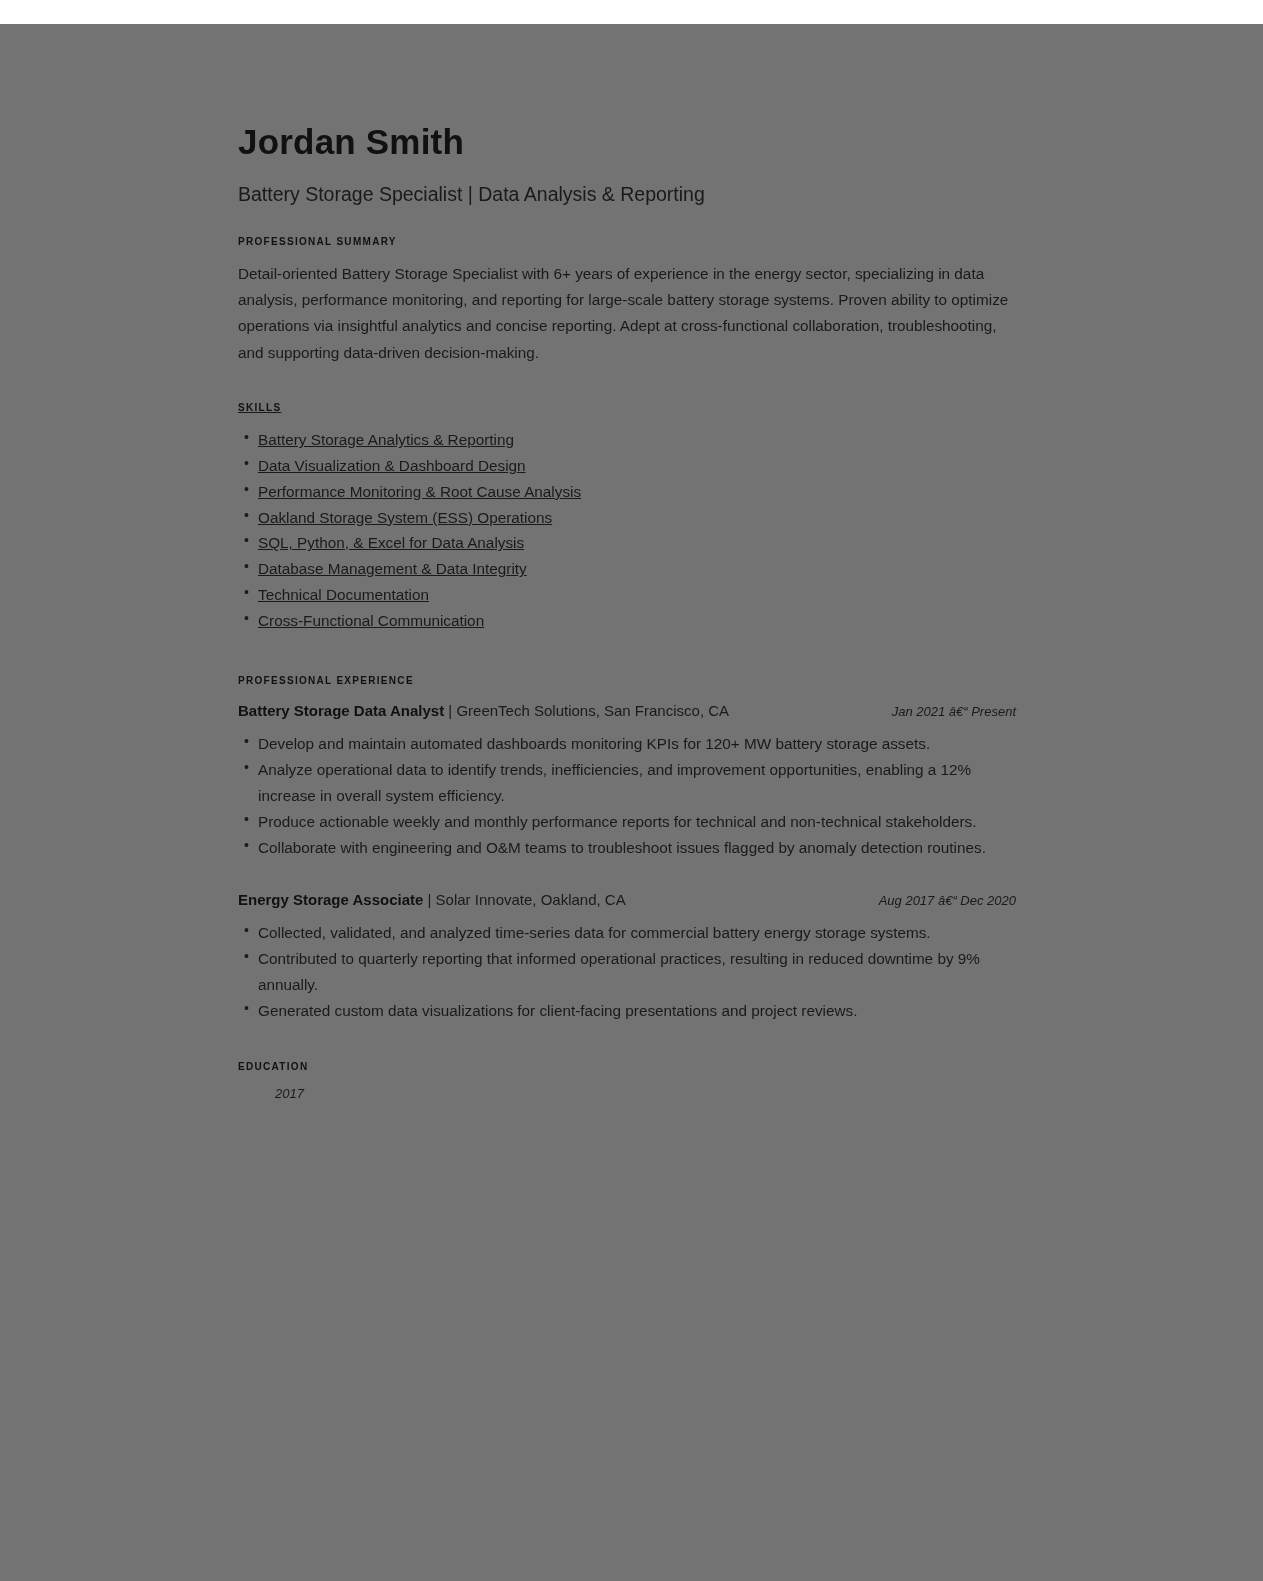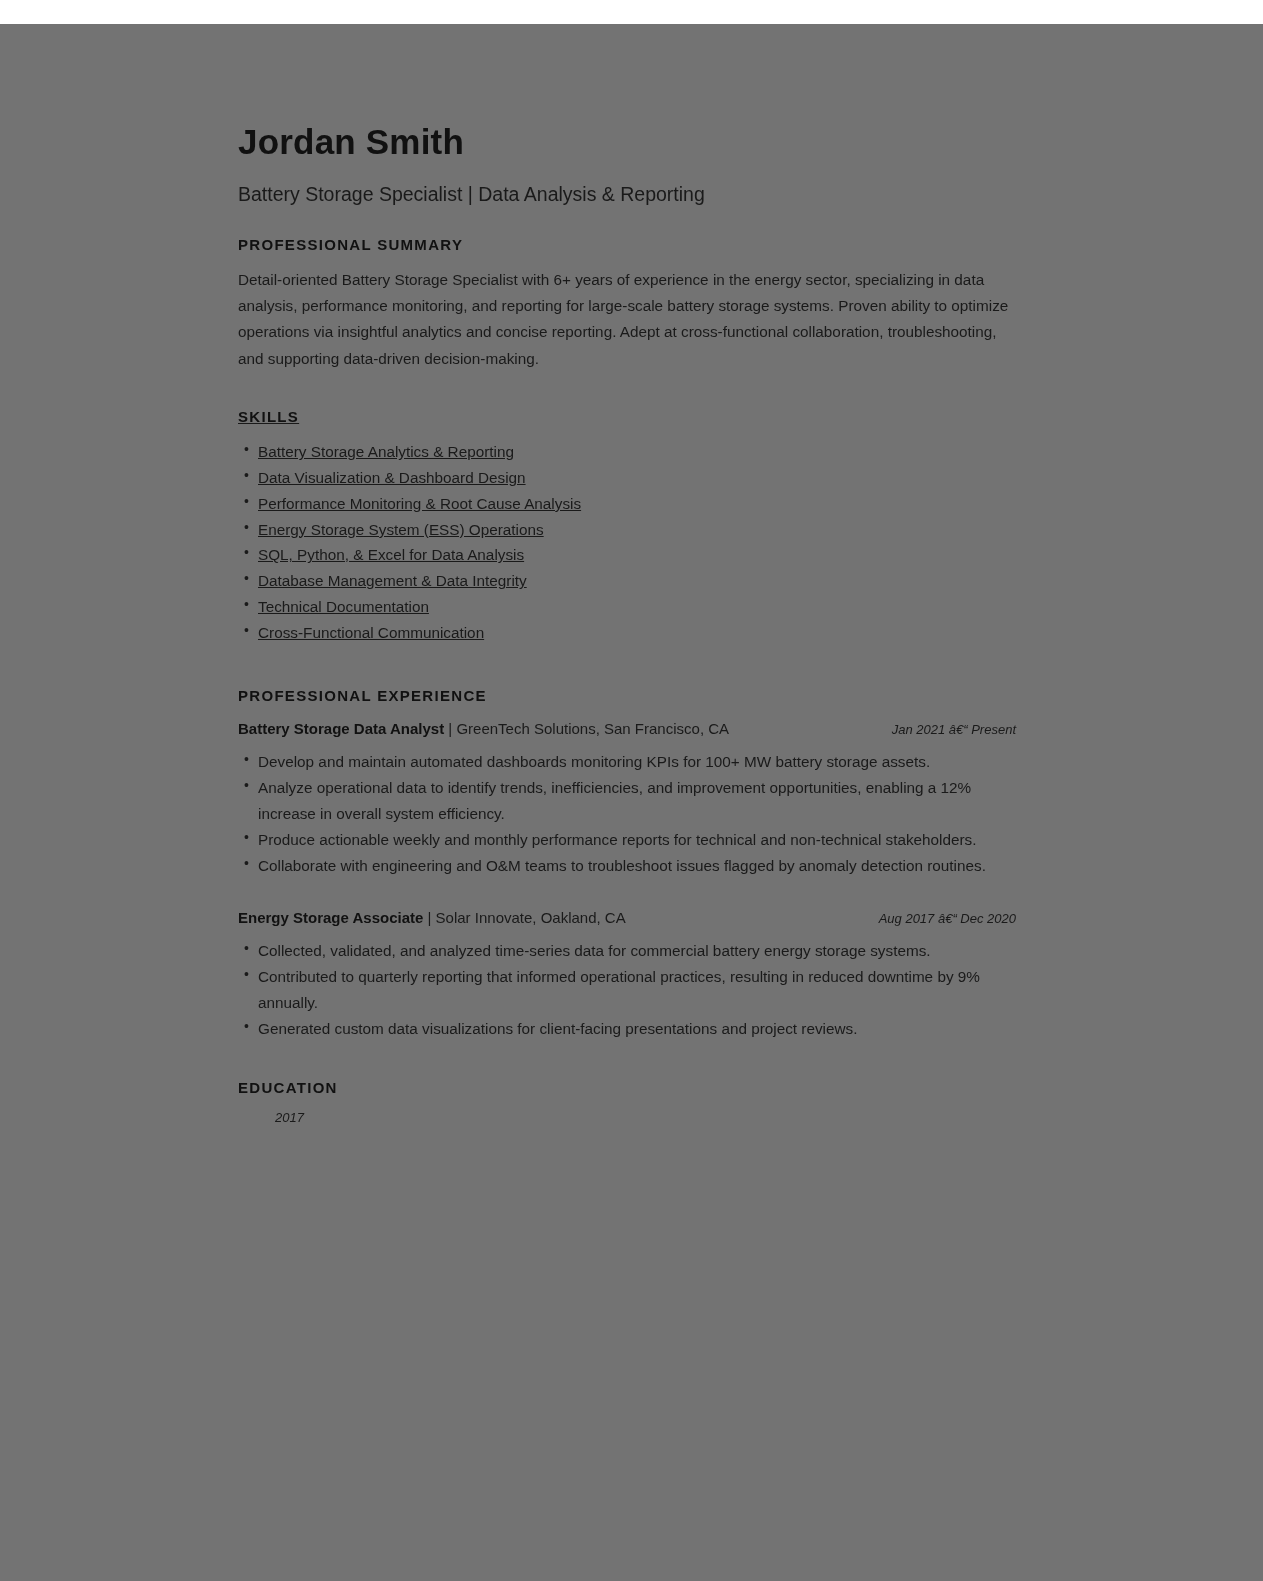--- a/index.html
+++ b/index.html
@@ -58,21 +58,21 @@
   }
   .contact span:last-child {
     margin-right: 0;
   }
 
   
   .section {
     margin-top: 30px;
   }
   .section-title {
-    font-size: 15px;
+    font-size: 10px;
     font-weight: bold;
     letter-spacing: 1.3px;
     color: #111111;
     text-transform: uppercase;
     margin: 0 0 14px 0;
   }
   .summary-text {
     font-size: 15.3px;
     line-height: 1.72;
     margin: 0;
@@ -179,40 +179,40 @@
       <h2 class="section-title">PROFESSIONAL SUMMARY</h2>
       <p class="summary-text">Detail-oriented Battery Storage Specialist with 6+ years of experience in the energy sector, specializing in data analysis, performance monitoring, and reporting for large-scale battery storage systems. Proven ability to optimize operations via insightful analytics and concise reporting. Adept at cross-functional collaboration, troubleshooting, and supporting data-driven decision-making.</p>
     </div>
 
     <div class="section skills-section">
       <h2 class="section-title">SKILLS</h2>
       <ul class="bullets skills-list">
         <li>Battery Storage Analytics &amp; Reporting</li>
         <li>Data Visualization &amp; Dashboard Design</li>
         <li>Performance Monitoring &amp; Root Cause Analysis</li>
-        <li>Energy Storage System (ESS) Operations</li>
+        <li>Oakland Storage System (ESS) Operations</li>
         <li>SQL, Python, &amp; Excel for Data Analysis</li>
         <li>Database Management &amp; Data Integrity</li>
         <li>Technical Documentation</li>
         <li>Cross-Functional Communication</li>
       </ul>
     </div>
 
     <div class="section exp-section">
       <h2 class="section-title">PROFESSIONAL EXPERIENCE</h2>
 
       <div class="job">
         <div class="job-head">
           <div class="job-headline">
             <span class="job-title">Battery Storage Data Analyst</span><span class="job-meta"> | GreenTech Solutions, San Francisco, CA</span>
           </div>
           <div class="job-dates">Jan 2021 â€“ Present</div>
         </div>
         <ul class="bullets">
-          <li>Develop and maintain automated dashboards monitoring KPIs for 100+ MW battery storage assets.</li>
+          <li>Develop and maintain automated dashboards monitoring KPIs for 120+ MW battery storage assets.</li>
           <li>Analyze operational data to identify trends, inefficiencies, and improvement opportunities, enabling a 12% increase in overall system efficiency.</li>
           <li>Produce actionable weekly and monthly performance reports for technical and non-technical stakeholders.</li>
           <li>Collaborate with engineering and O&amp;M teams to troubleshoot issues flagged by anomaly detection routines.</li>
         </ul>
       </div>
 
       <div class="job">
         <div class="job-head">
           <div class="job-headline">
             <span class="job-title">Energy Storage Associate</span><span class="job-meta"> | Solar Innovate, Oakland, CA</span>

